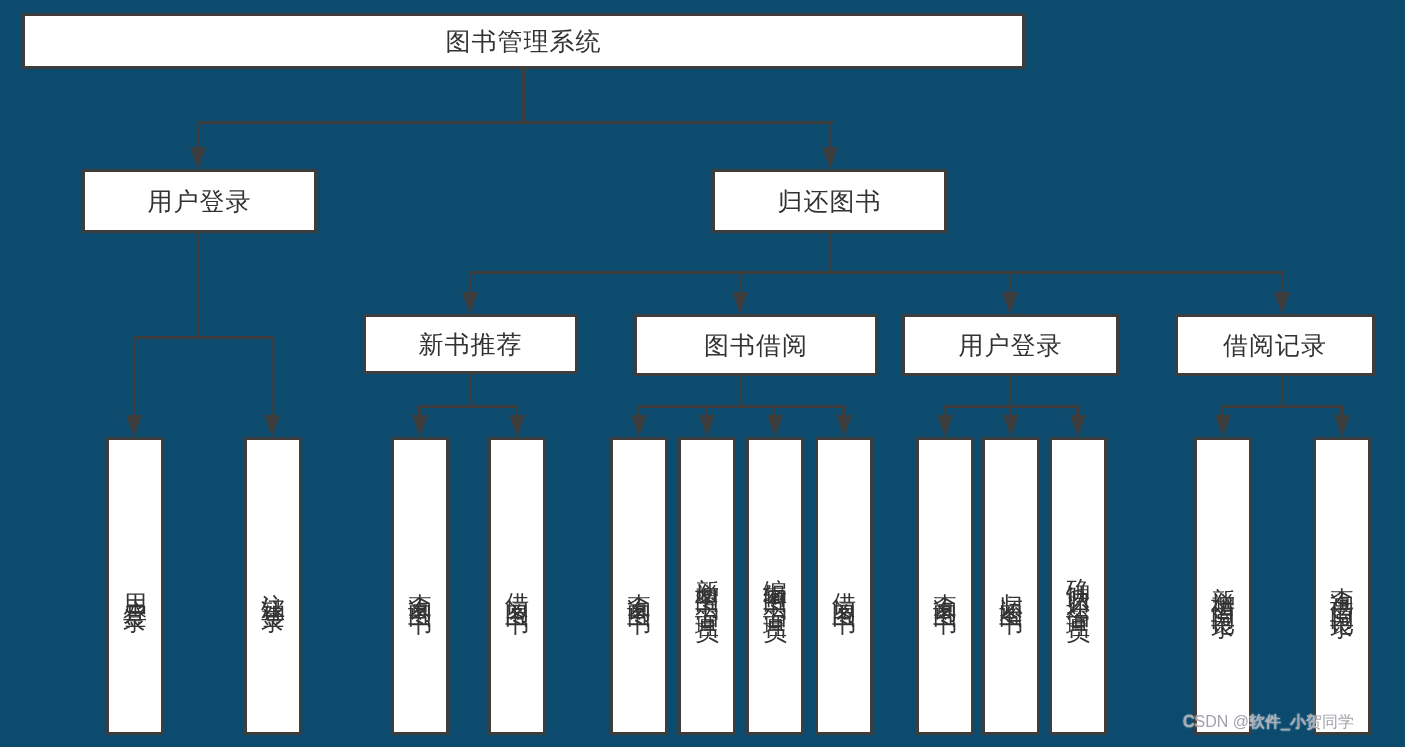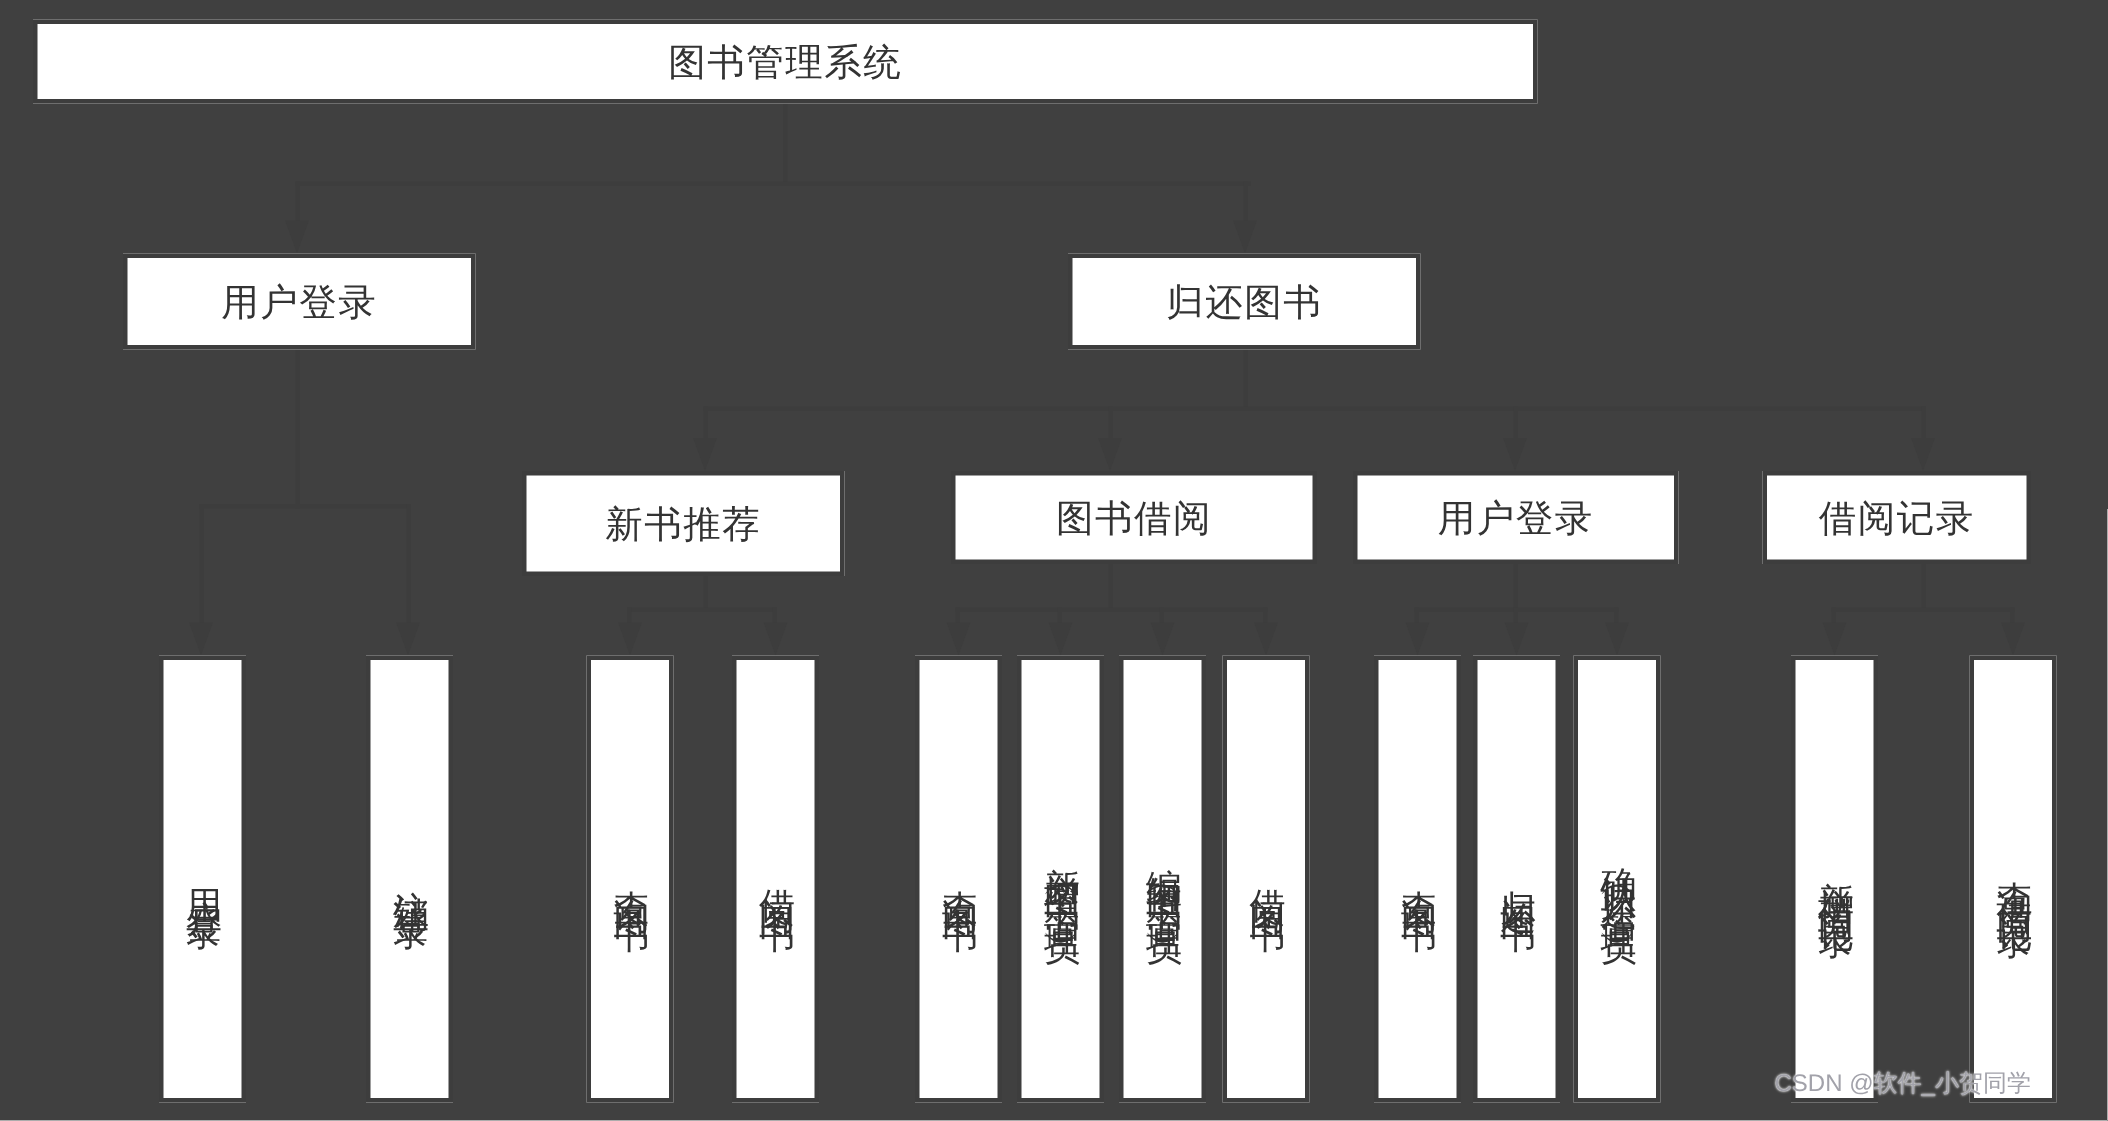--- a/index.html
+++ b/index.html
@@ -5,21 +5,21 @@
   html, body {
     margin: 0;
     padding: 0;
     background: #ffffff;
     font-family: "Liberation Sans", "DejaVu Sans", sans-serif;
   }
   #canvas {
     position: relative;
     width: 1405px;
     height: 747px;
-    background: #404040;
+    background: #0c4a6e;
     overflow: hidden;
     --line: #3d3d3d;
     --text: #333333;
   }
   .ln {
     position: absolute;
     background: var(--line);
   }
   .ah {
     position: absolute;
@@ -133,30 +133,30 @@
     <span>图书管理系统</span>
   </div>
 
   <div class="node h" style="left:82px; top:169px; width:235px; height:64px;">
     <span>用户登录</span>
   </div>
   <div class="node h" style="left:712px; top:169px; width:235px; height:64px;">
     <span>归还图书</span>
   </div>
 
-  <div class="node h" style="left:348px; top:314px; width:215px; height:70px;justify-content:center;">
+  <div class="node h" style="left:363px; top:314px; width:215px; height:60px;justify-content:center;">
     <span>新书推荐</span>
   </div>
   <div class="node h" style="left:634px; top:314px; width:244px; height:62px;">
     <span>图书借阅</span>
   </div>
   <div class="node h" style="left:902px; top:314px; width:217px; height:62px;">
     <span>用户登录</span>
   </div>
-  <div class="node h" style="left:1175px; top:314px; width:179px; height:62px;">
+  <div class="node h" style="left:1175px; top:314px; width:200px; height:62px;">
     <span>借阅记录</span>
   </div>
 
   <div class="node v" style="left:106px; top:437px; width:58px; height:298px;">
     <span>用户登录</span>
   </div>
   <div class="node v" style="left:244px; top:437px; width:58px; height:298px;">
     <span>注销登录</span>
   </div>
 

